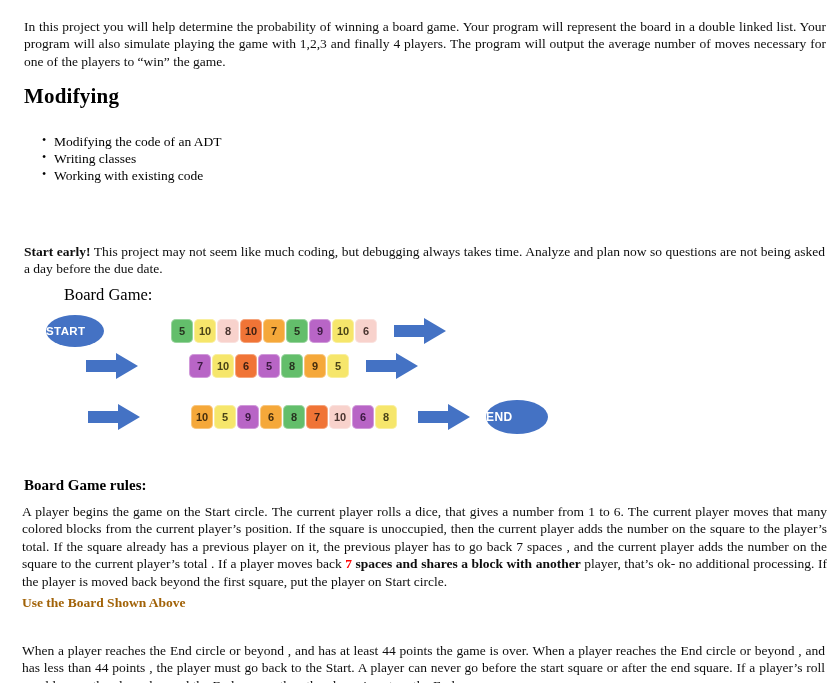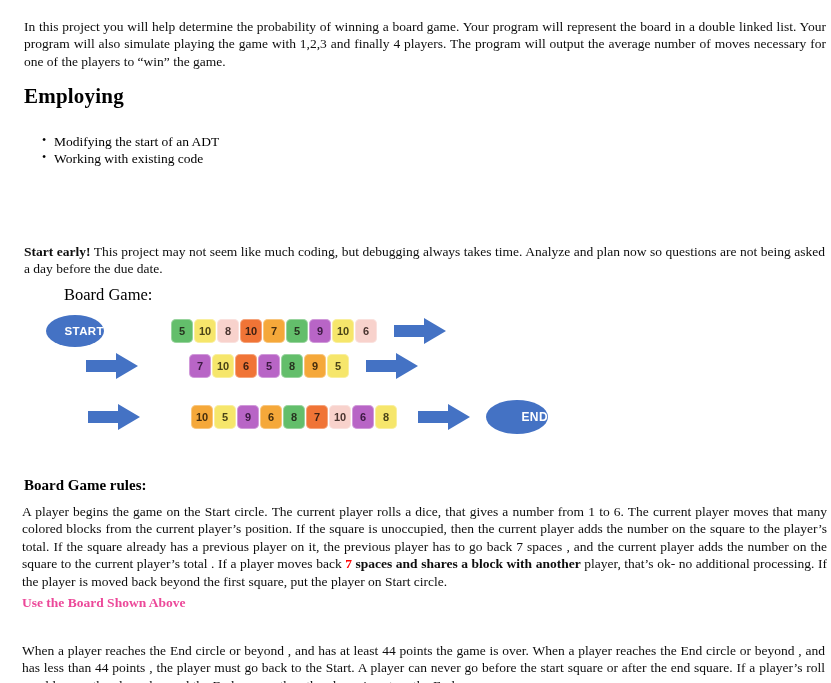--- a/index.html
+++ b/index.html
@@ -115,21 +115,21 @@
     vertical-align: middle;
     width: 58px;
     height: 32px;
     border-radius: 50%;
     background: #4472C4;
     color: #ffffff;
     font-family: "Liberation Sans", sans-serif;
     font-size: 11.5px;
     font-weight: bold;
     line-height: 32px;
-    text-align: right;
+    text-align: left;
     letter-spacing: 0.4px;
   }
   .terminal.end {
     width: 62px;
     height: 34px;
     line-height: 34px;
     font-size: 12px;
   }
 
   .blocks {
@@ -210,41 +210,42 @@
   .rules-body b { font-weight: bold; }
   .red { color: #FF0000; }
   .red-bold { color: #FF0000; font-weight: bold; }
 
   .use-board {
     position: absolute;
     left: 22px;
     top: 595px;
     font-size: 13.5px;
     font-weight: bold;
-    color: #ec4899;
+    color: #a16207;
   }
 
   .final {
     left: 22px;
     top: 628px;
     width: 803px;
   }
 </style>
 </head>
 <body>
 
 <div class="page">
 
   <p class="para intro">In this project you will help determine the probability of winning a board game. Your program will represent the board in a double linked list. Your program will also simulate playing the game with 1,2,3 and finally 4 players.  The program will output the average number of moves necessary for one of the players to “win” the game.</p>
 
-  <h1 class="h1">Employing</h1>
+  <h1 class="h1">Modifying</h1>
 
 
   <ul class="bullets">
-    <li>Modifying the start of an ADT</li>
+    <li>Modifying the code of an ADT</li>
+    <li>Writing classes</li>
     <li>Working with existing code</li>
   </ul>
 
   <p class="para start-early"><b>Start early!</b><span> This project may not seem like much coding, but debugging always takes time. Analyze and plan now so questions are not being asked a day  before the due date.</span></p>
 
   <div class="board-label">Board Game:</div>
 
   <div class="board">
 
     <div class="row row1">

